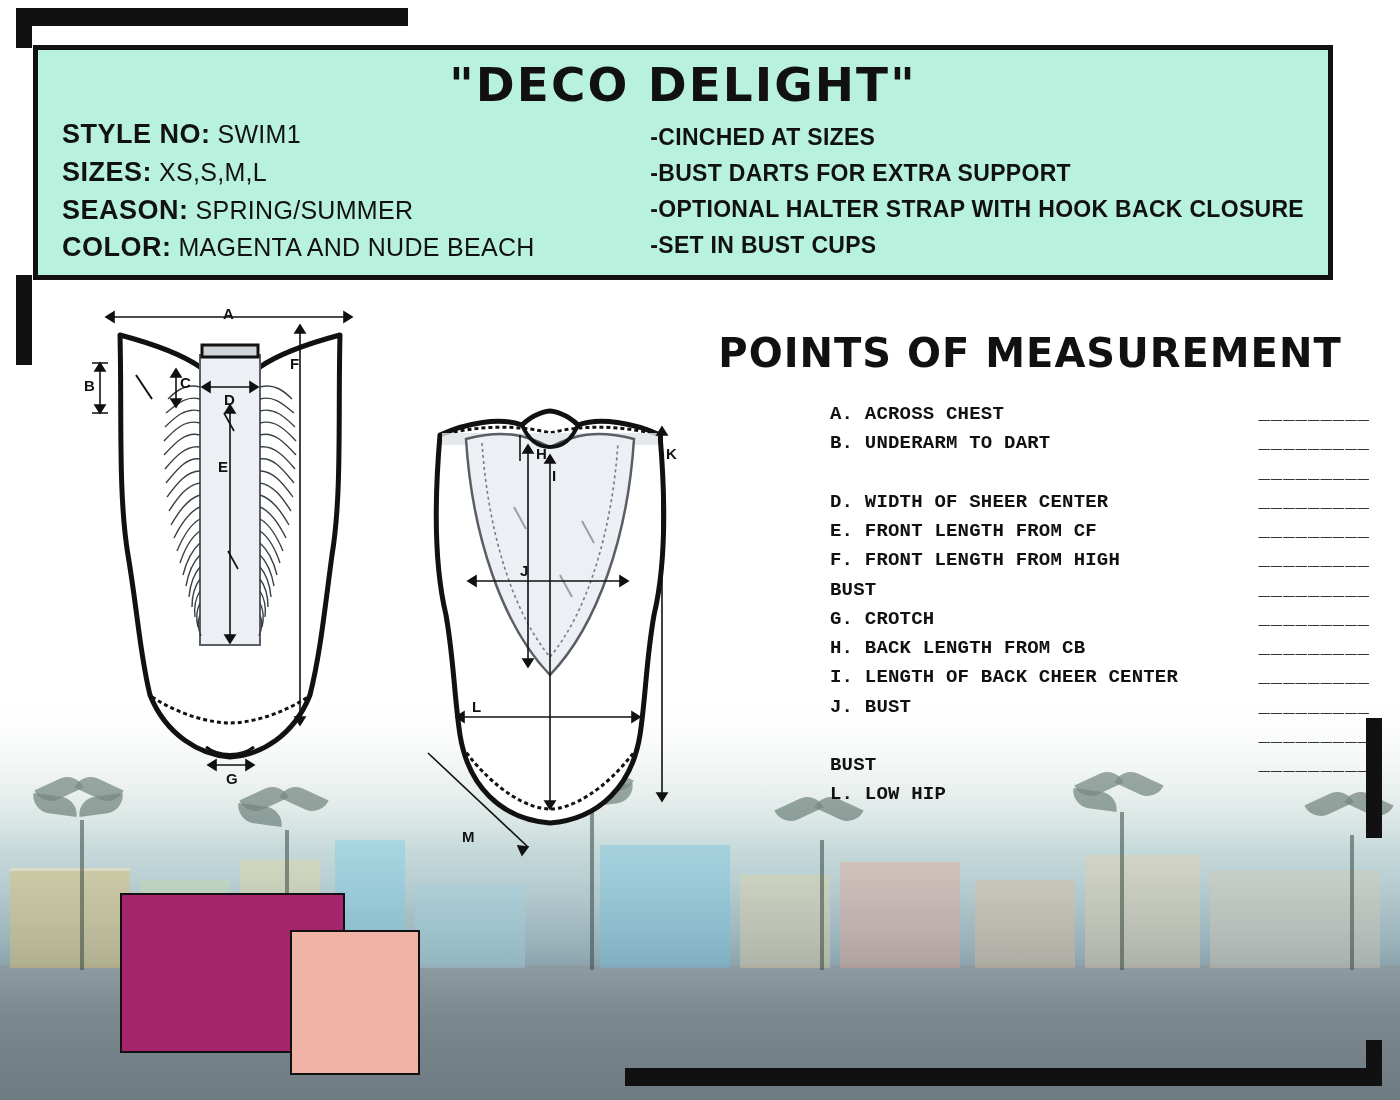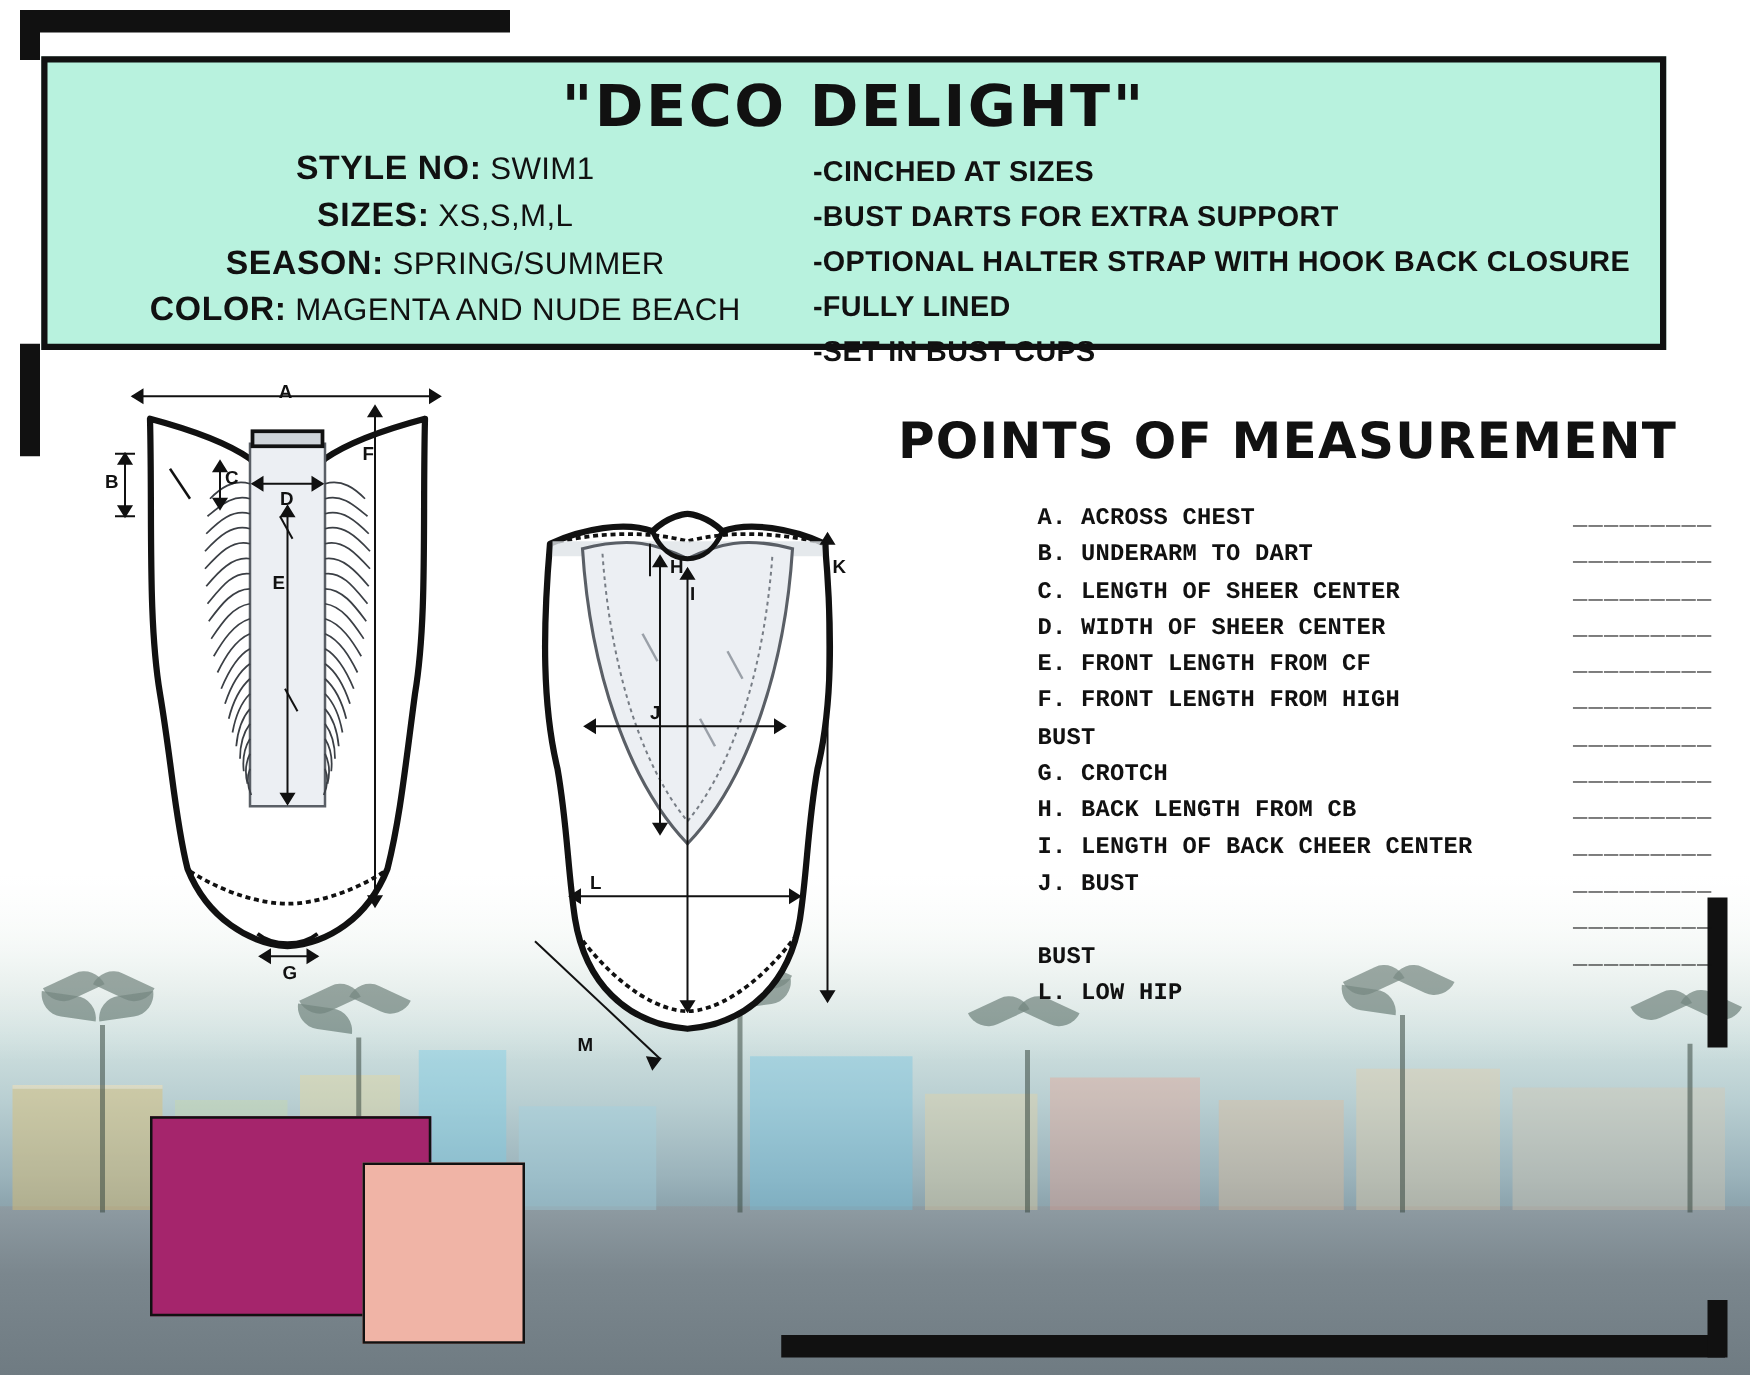--- a/index.html
+++ b/index.html
@@ -58,21 +58,21 @@
     position:absolute; left:33px; top:45px; width:1300px; height:235px;
     background:#b8f2de; border:5px solid #111;
   }
   #spec-title {
     text-align:center; font-size:46px; font-weight:bold; letter-spacing:2px;
     margin-top:8px; color:#111;
     font-family:"DejaVu Sans", sans-serif;
     transform:scaleX(1.02);
   }
   #spec-body { display:flex; padding:4px 24px 0 24px; }
-  #spec-left { width:600px;text-align:center; }
+  #spec-left { width:600px; }
   #spec-right { flex:1; padding-top:4px; }
   .spec-row { font-size:25px; line-height:1.40; color:#111; white-space:nowrap; }
   .spec-key { font-weight:bold; font-size:27px; letter-spacing:.5px; }
   .spec-val { letter-spacing:.3px; }
   .feat { font-size:23px; font-weight:bold; line-height:1.56; color:#111; letter-spacing:.3px; white-space:nowrap; }
 
   
   #sketch-front { position:absolute; left:80px; top:295px; width:360px; height:520px; }
   #sketch-back  { position:absolute; left:410px; top:395px; width:330px; height:480px; }
   .dimlabel { position:absolute; font-size:15px; font-weight:bold; color:#111; font-family:"Liberation Sans", sans-serif; }
@@ -173,21 +173,20 @@
       </div>
       <div class="spec-row">
         <span class="spec-key">COLOR:</span>
         <span class="spec-val">MAGENTA AND NUDE BEACH</span>
       </div>
     </div>
     <div id="spec-right">
       <div class="feat">-CINCHED AT SIZES</div>
       <div class="feat">-BUST DARTS FOR EXTRA SUPPORT</div>
       <div class="feat">-OPTIONAL HALTER STRAP WITH HOOK BACK CLOSURE</div>
-      <div class="feat">-FULLY LINED</div>
       <div class="feat">-SET IN BUST CUPS</div>
     </div>
   </div>
 </div>
 
 <div id="sketch-front">
   <svg width="360" height="520" viewBox="0 0 360 520">
 
     <path d="M40 40 C 42 120, 38 200, 48 260 C 58 320, 60 360, 70 400
              C 86 440, 120 460, 150 462 C 182 460, 214 440, 230 400
@@ -360,21 +359,20 @@
 <div id="pom-list">
   <div class="pom-row">
     <span class="pom-label">A. ACROSS CHEST</span>
     <span class="pom-dash">_________</span>
   </div>
   <div class="pom-row">
     <span class="pom-label">B. UNDERARM TO DART</span>
     <span class="pom-dash">_________</span>
   </div>
   <div class="pom-row">
-    <span class="pom-label">C. LENGTH OF SHEER CENTER</span>
     <span class="pom-dash">_________</span>
   </div>
   <div class="pom-row">
     <span class="pom-label">D. WIDTH OF SHEER CENTER</span>
     <span class="pom-dash">_________</span>
   </div>
   <div class="pom-row">
     <span class="pom-label">E. FRONT LENGTH FROM CF</span>
     <span class="pom-dash">_________</span>
   </div>

